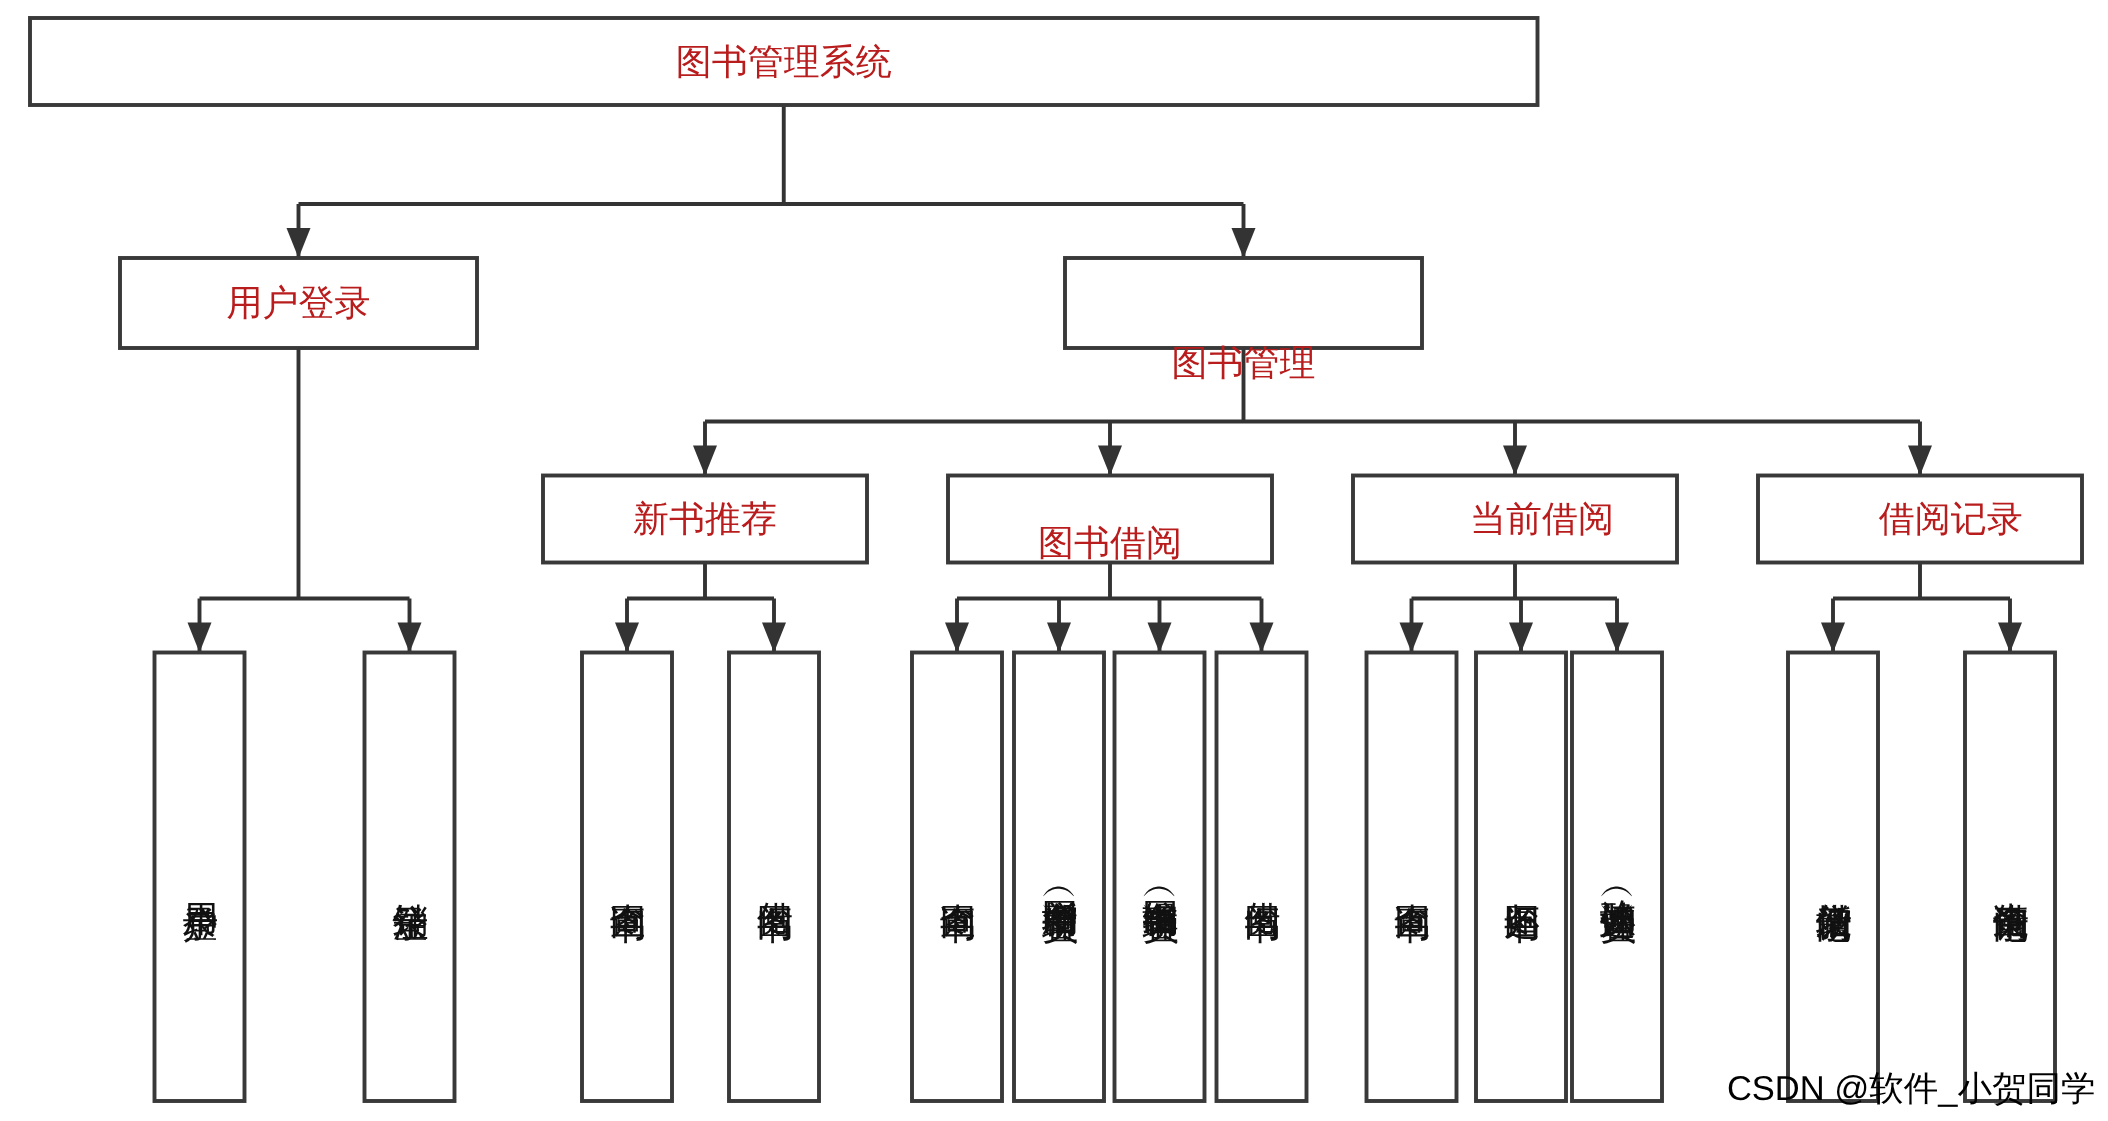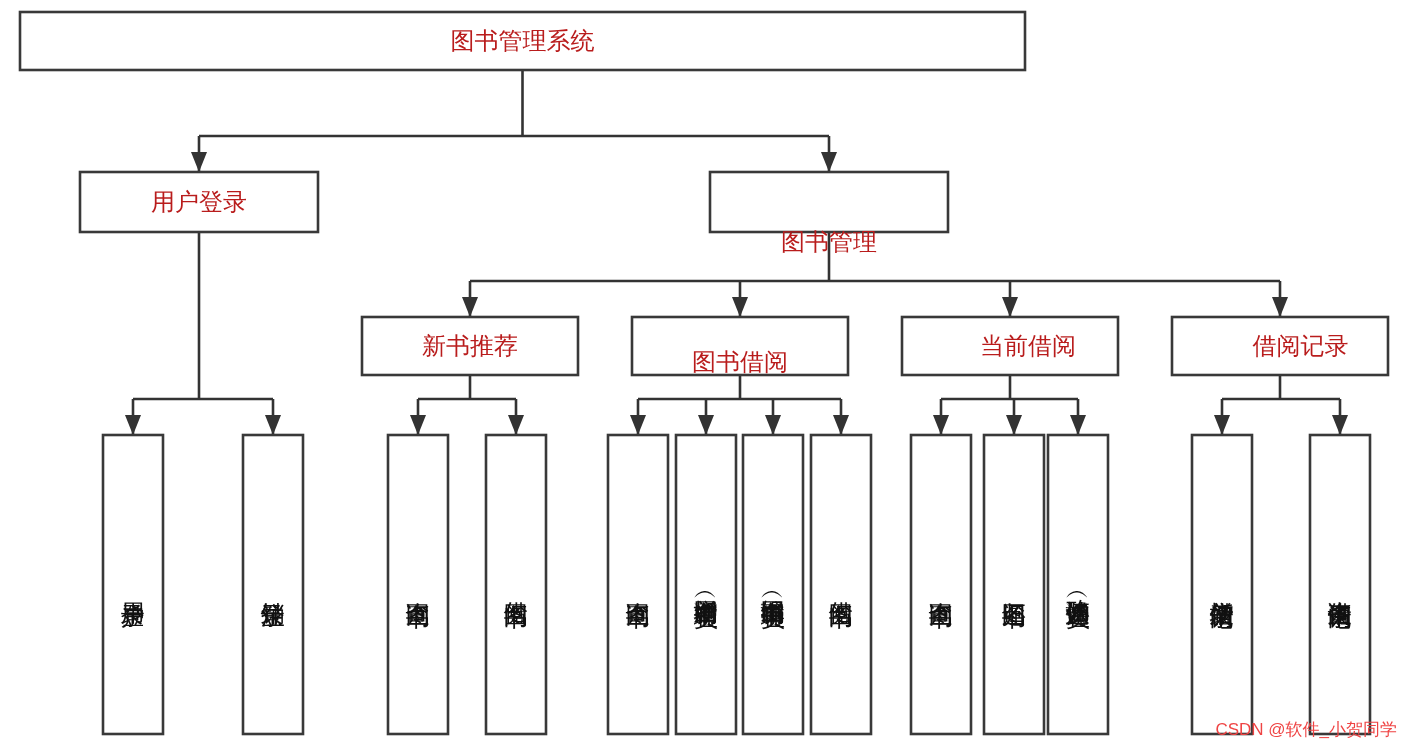--- a/index.html
+++ b/index.html
@@ -67,22 +67,22 @@
     font-family: "Liberation Sans", "DejaVu Sans", sans-serif;
     font-size: 24px;
     color: #b91c1c;
     white-space: nowrap;
   }
   #watermark {
     position: absolute;
     right: 8px;
     bottom: 6px;
     font-family: "Liberation Sans", "DejaVu Sans", sans-serif;
-    font-size: 17px;
-    color: #ef4444;
+    font-size: 23px;
+    color: #000000;
     white-space: nowrap;
     user-select: none;
   }
 </style>
 </head>
 <body>
 
 <div id="diagram-root">
 
   <svg id="tree-svg" viewBox="0 0 1405 747">

